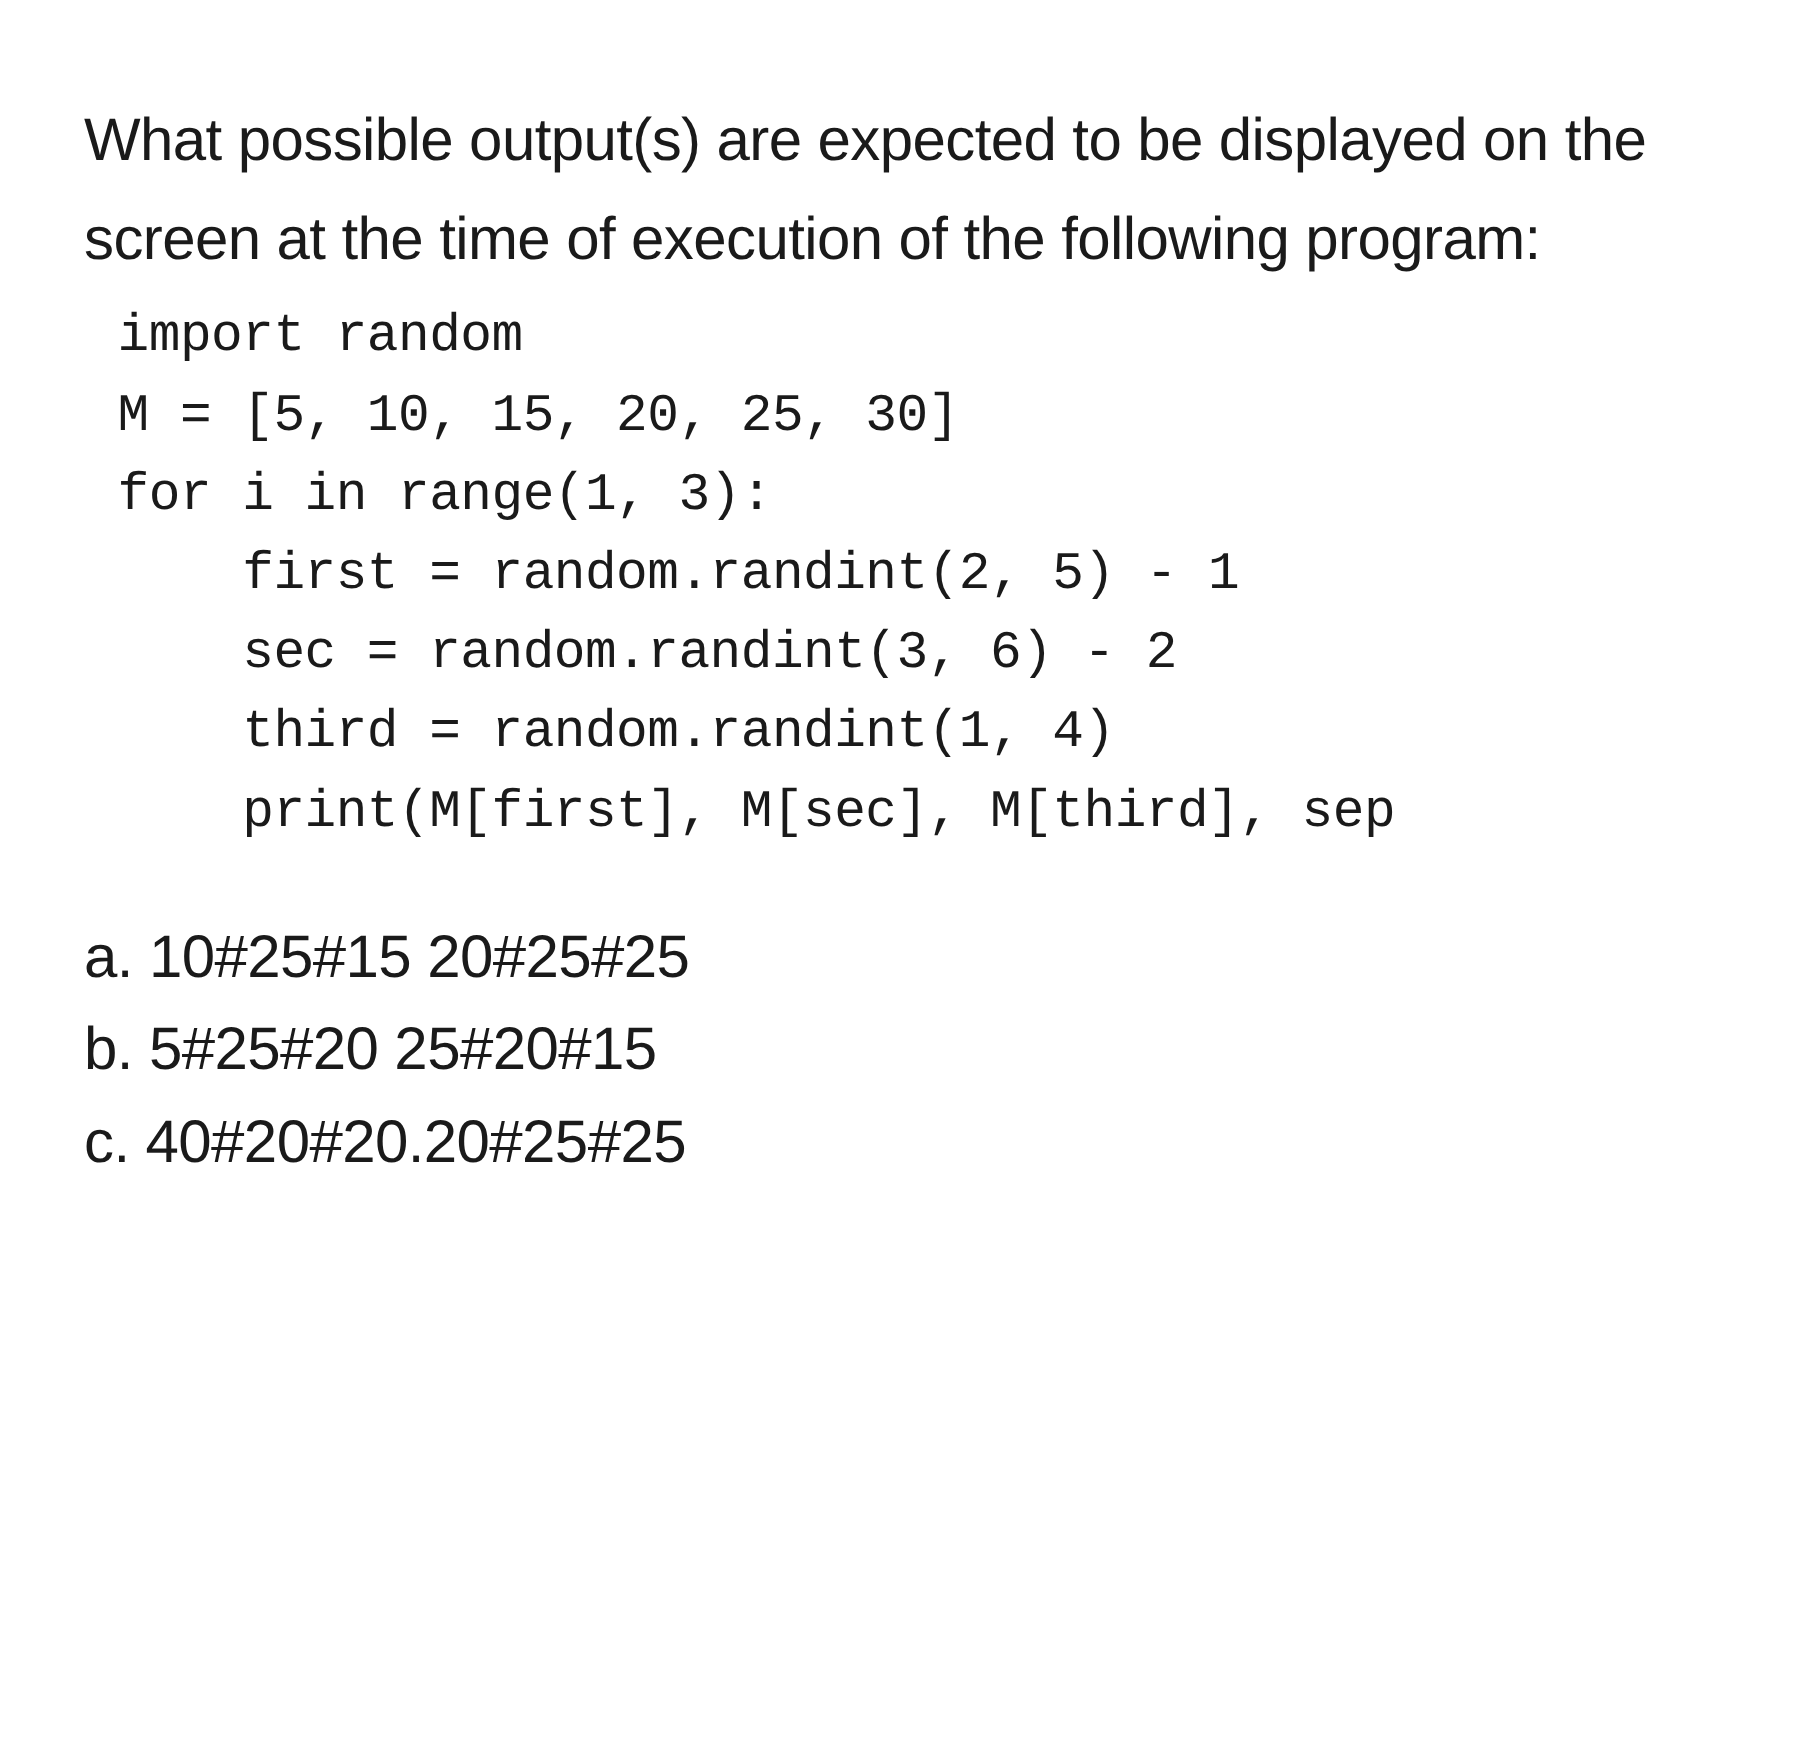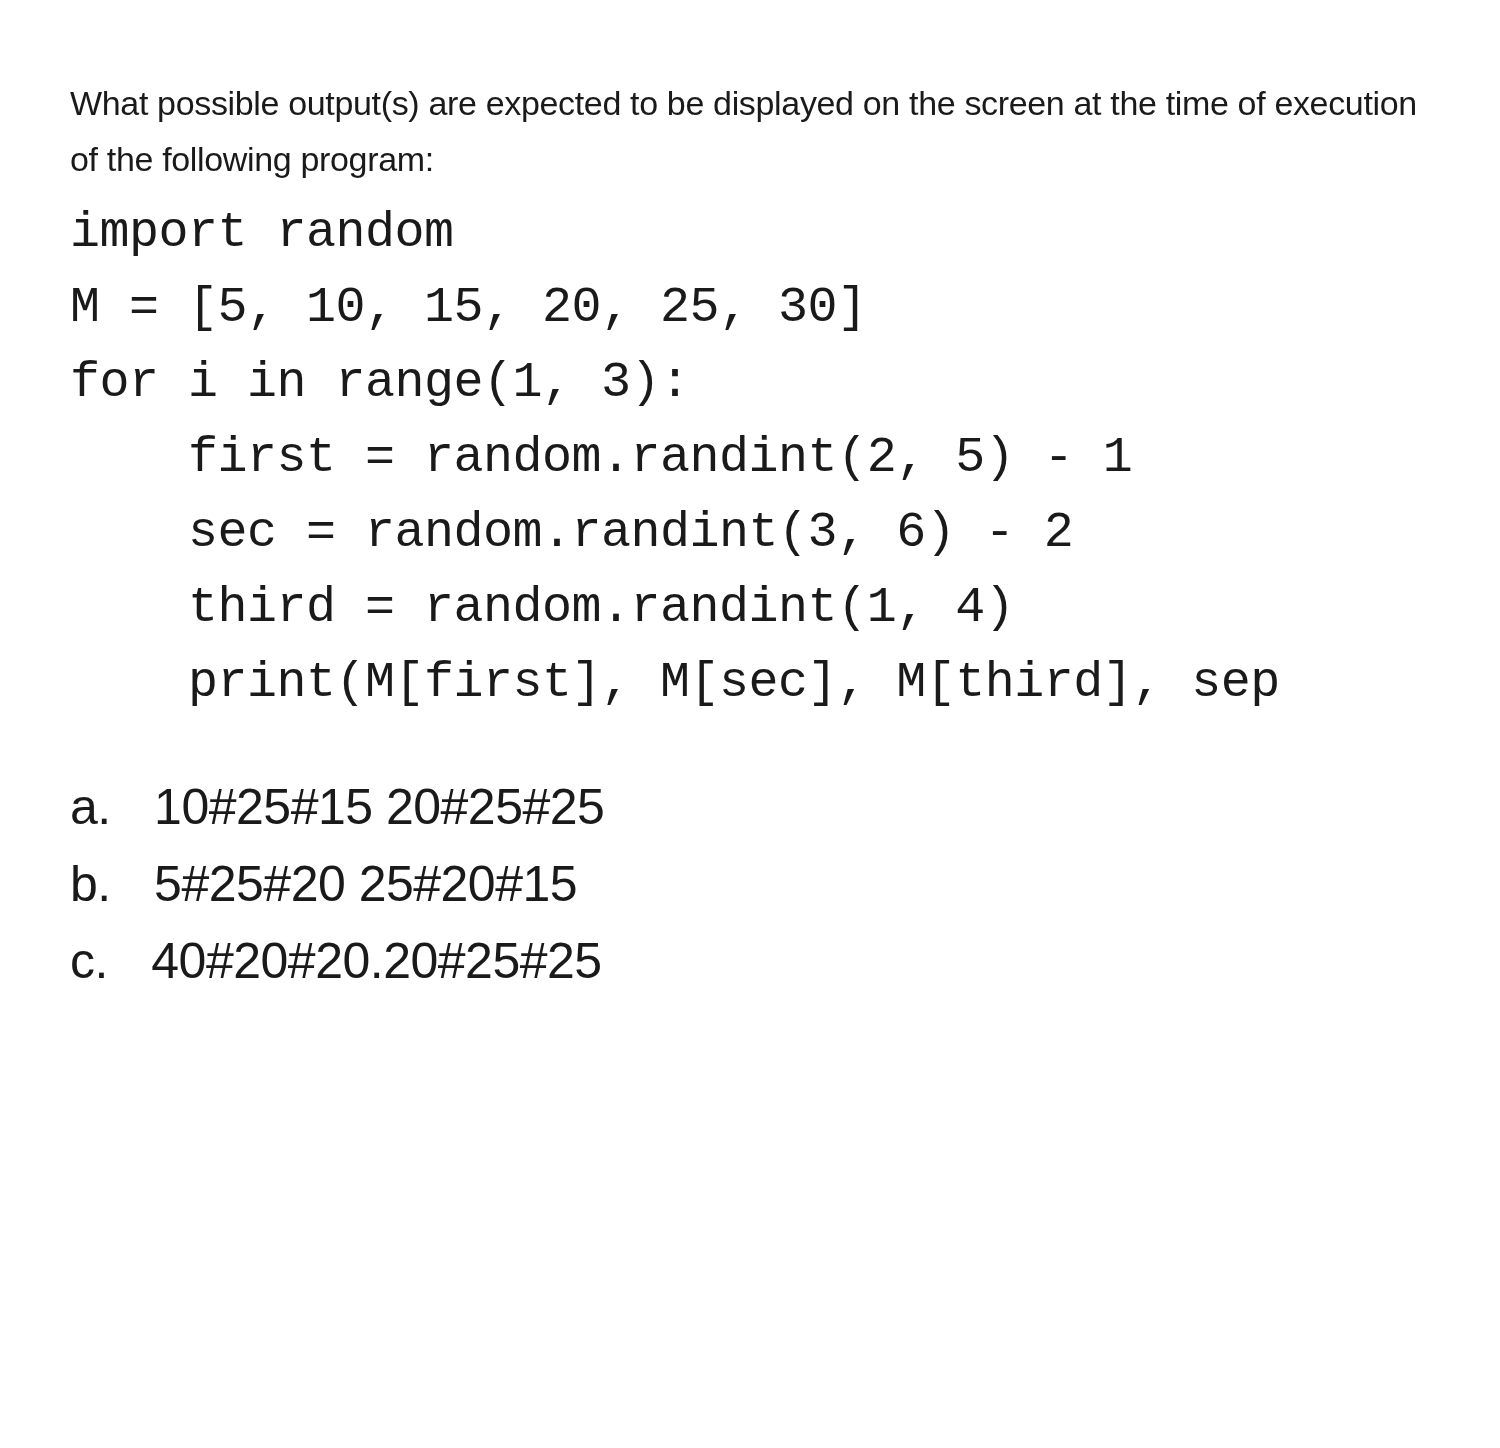--- a/index.html
+++ b/index.html
@@ -10,51 +10,51 @@
     body {
       background: #ffffff;
       font-family: -apple-system, BlinkMacSystemFont, "Segoe UI", Helvetica, Arial, sans-serif;
       width: 1500px;
       height: 1448px;
       padding: 75px 70px 70px 70px;
       color: #1a1a1a;
       overflow: hidden;
     }
     .question-text {
-      font-size: 34px;
+      font-size: 50px;
       line-height: 1.65;
       font-weight: 400;
       letter-spacing: -0.01em;
       margin-bottom: 8px;
     }
     .code-block {
       font-family: "Courier New", Courier, monospace;
-      font-size: 50px;
+      font-size: 44px;
       line-height: 1.5;
       white-space: pre;
       font-weight: 400;
       letter-spacing: -0.01em;
       margin-bottom: 50px;
       overflow: hidden;
+      margin-left: 28px;
     }
     .options {
       font-size: 50px;
       line-height: 1.5;
       font-weight: 400;
       letter-spacing: -0.01em;
     }
     .option {
       margin-bottom: 2px;
     }
     .opt-label {
       display: inline;
     }
     .opt-text {
       display: inline;
-      margin-left: 30px;
     }
   </style>
 </head>
 <body>
 
 <div class="question-text">What possible output(s) are expected to be displayed on the screen at the time of execution of the following program:</div>
 
 <div class="code-block"><span>import random</span>
 <span>M = [5, 10, 15, 20, 25, 30]</span>
 <span>for i in range(1, 3):</span>

